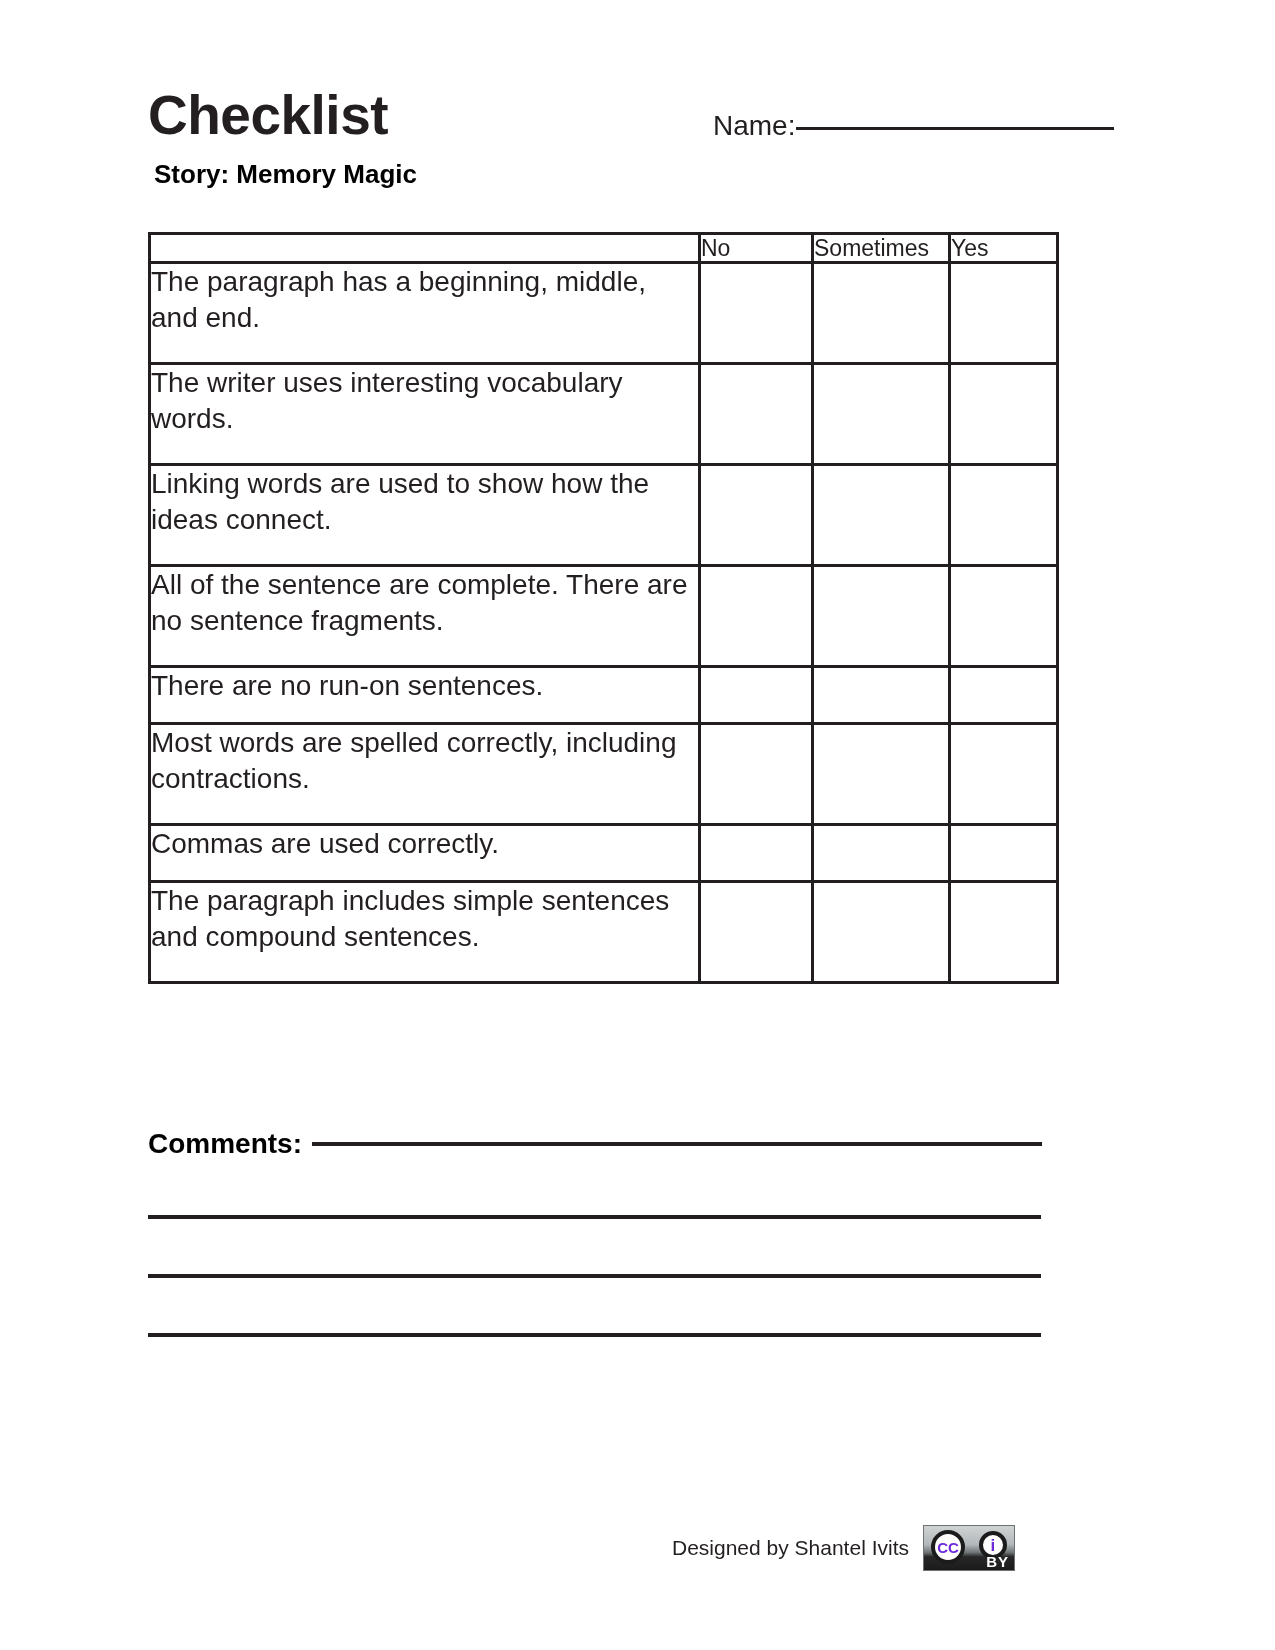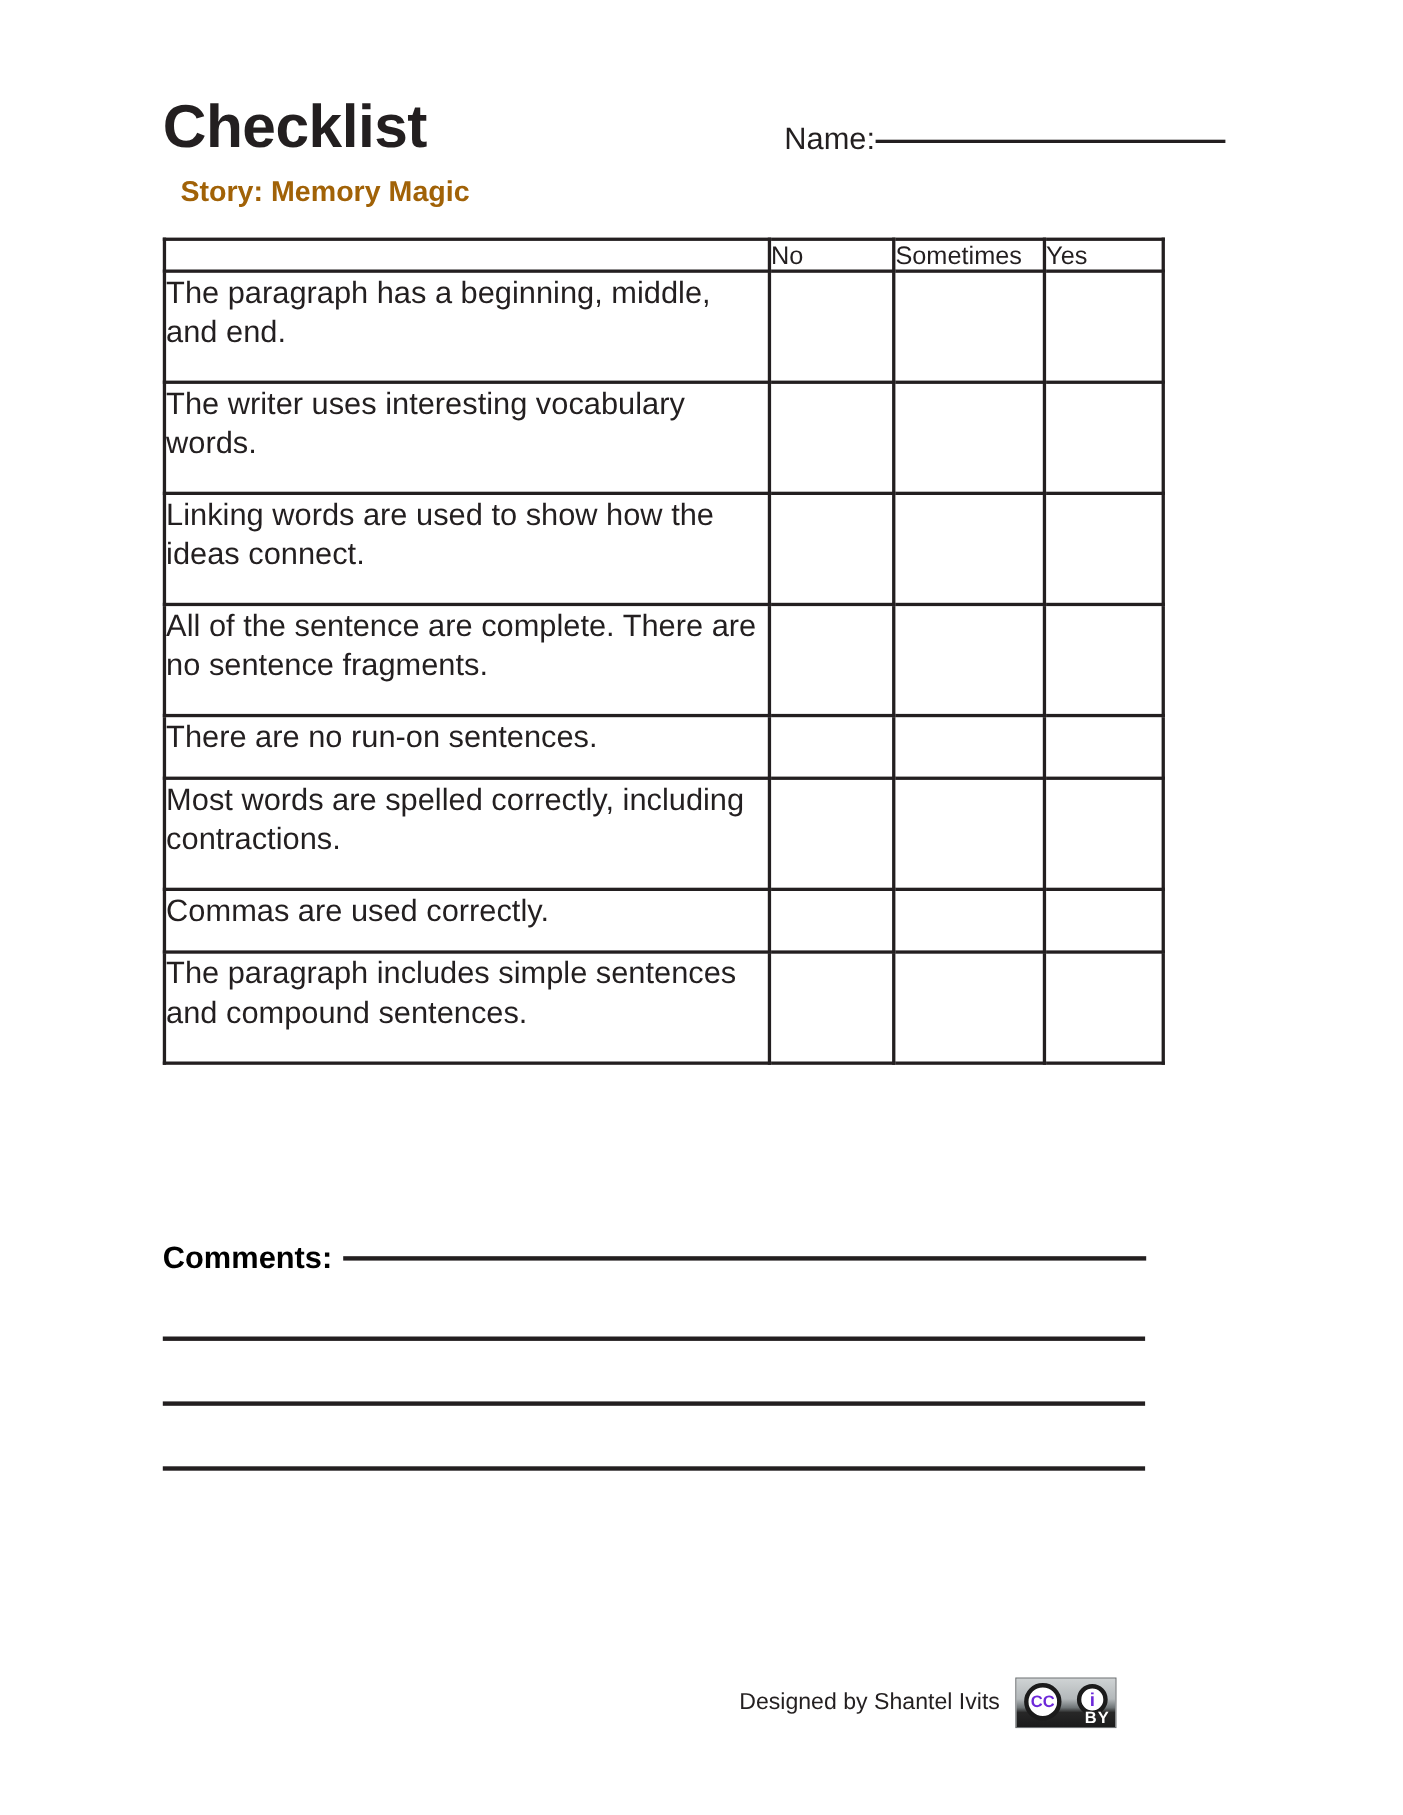--- a/index.html
+++ b/index.html
@@ -40,22 +40,22 @@
     font-size: 55px;
     font-weight: bold;
     line-height: 1.0;
     letter-spacing: -0.5px;
     margin: 0;
     color: #231f20;
   }
   .doc-subtitle {
     font-size: 26px;
     font-weight: bold;
-    margin: 16px 0 0 16px;
-    color: #a16207;
+    margin: 16px 0 0 6px;
+    color: #000000;
   }
   .name-block {
     position: absolute;
     left: 565px;
     top: 22px;
     font-size: 28px;
     white-space: nowrap;
     color: #231f20;
   }
   .name-label {
@@ -66,21 +66,21 @@
     width: 318px;
     border-bottom: 3px solid #231f20;
     vertical-align: 5px;
     margin-left: 1px;
   }
 
   
   .checklist-table {
     position: absolute;
     left: 148px;
-    top: 216px;
+    top: 232px;
     width: 908px;
     border-collapse: collapse;
     table-layout: fixed;
     border-radius: 31px;
   }
   .checklist-table td,
   .checklist-table th {
     border: 3px solid #231f20;
     padding: 0;
     vertical-align: top;

